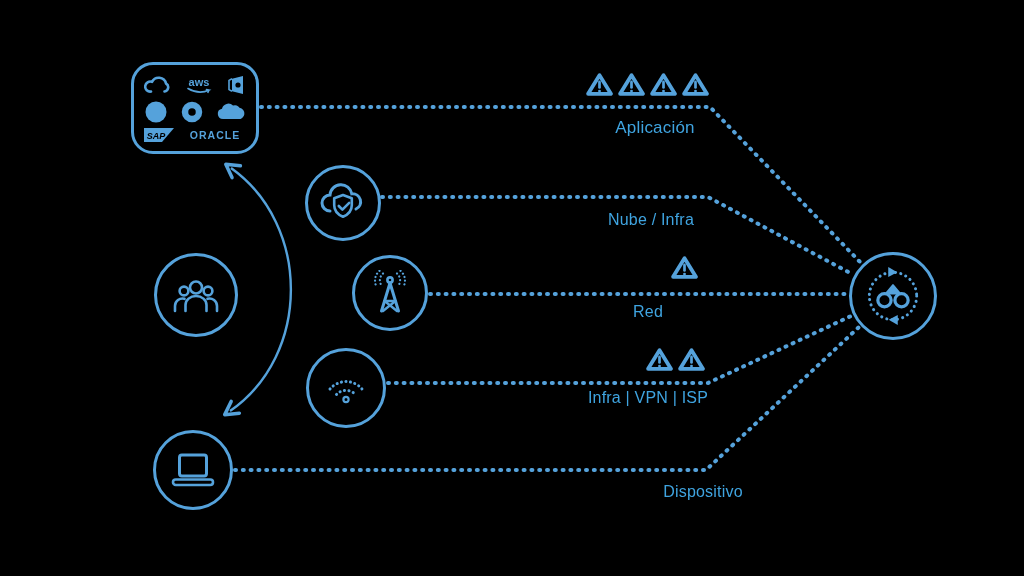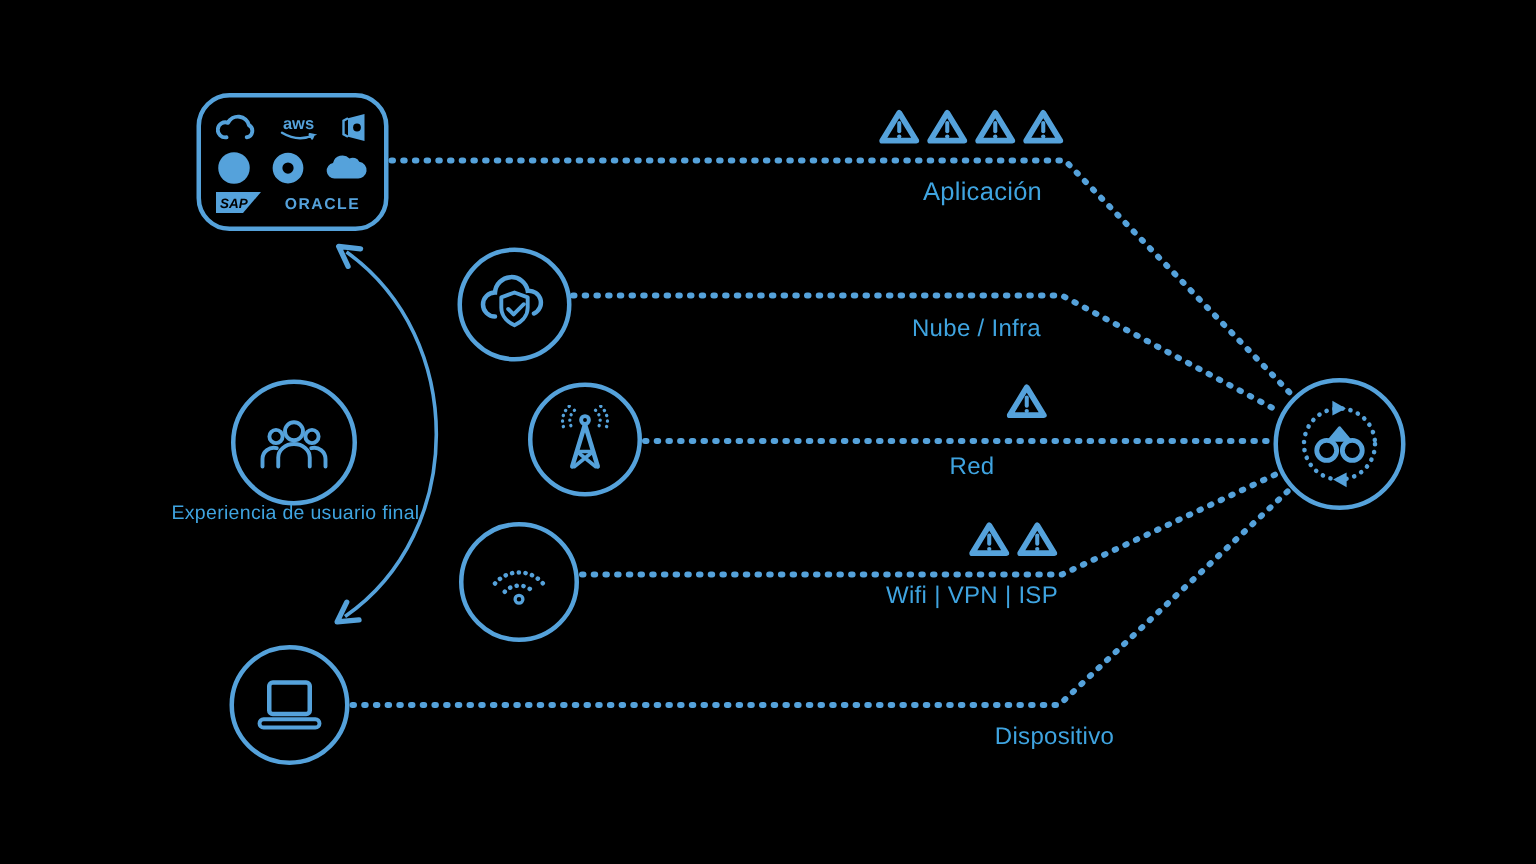--- a/index.html
+++ b/index.html
@@ -104,21 +104,20 @@
           <circle cx="13" cy="14" r="4.4"></circle>
           <circle cx="37" cy="14" r="4.4"></circle>
           <path d="M4,34 v-5 a7.5,7.5 0 0 1 9.5,-7.2"></path>
           <path d="M46,34 v-5 a7.5,7.5 0 0 0 -9.5,-7.2"></path>
           <circle cx="25" cy="10.5" r="6"></circle>
           <path d="M14.5,34 v-6 a10.5,9 0 0 1 21,0 v6"></path>
         </g>
       </svg>
     </span>
   </div>
-  <div class="label user-label" style="left:179px;top:333px">Experiencia de usuario final</div>
 
   <div class="circle" style="left:287px;top:165px;width:76px;height:76px">
     <span>
       <svg width="50" height="44" viewBox="0 0 50 44">
         <path d="M12,30 a8,8 0 0 1 0,-16 a11,11 0 0 1 21.8,-1.2 a8,8 0 0 1 4.2,15.2" fill="none" stroke="currentColor" stroke-width="3" stroke-linecap="round"></path>
         <path d="M25,14 l8.8,3.2 v7 c0,6.2 -5.2,10 -8.8,11.6 c-3.6,-1.6 -8.8,-5.4 -8.8,-11.6 v-7 Z" fill="#000" stroke="currentColor" stroke-width="2.6" stroke-linejoin="round"></path>
         <path d="M20.8,25 l3.6,3.6 l6.8,-6.8" fill="none" stroke="currentColor" stroke-width="2.6" stroke-linecap="round" stroke-linejoin="round"></path>
       </svg>
     </span>
   </div>
@@ -233,16 +232,16 @@
           <polygon points="16,3.5 29.5,25.5 2.5,25.5" fill="none" stroke="currentColor" stroke-width="4.5" stroke-linejoin="round"></polygon>
           <line x1="16" y1="11.5" x2="16" y2="18" stroke="currentColor" stroke-width="3.2" stroke-linecap="round"></line>
           <circle cx="16" cy="22.3" r="1.7" fill="currentColor"></circle>
         </svg>
       </span>
     </div>
 
   <div class="label" style="left:637px;top:118px;font-size:17px">Aplicación</div>
   <div class="label" style="left:633px;top:211px">Nube / Infra</div>
   <div class="label" style="left:630px;top:303px">Red</div>
-  <div class="label" style="left:630px;top:389px">Wifi | VPN | ISP</div>
+  <div class="label" style="left:630px;top:389px">Infra | VPN | ISP</div>
   <div class="label" style="left:685px;top:483px">Dispositivo</div>
 
 </div>
 
 </body></html>

